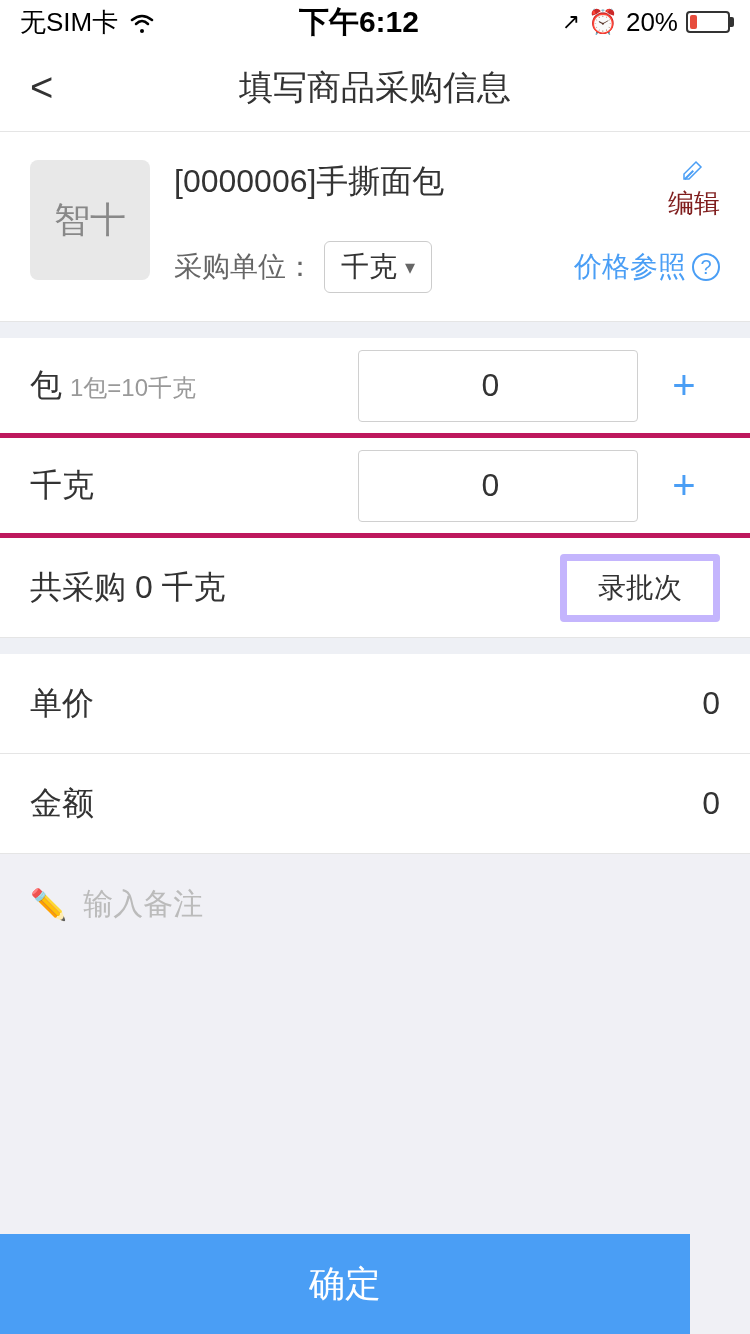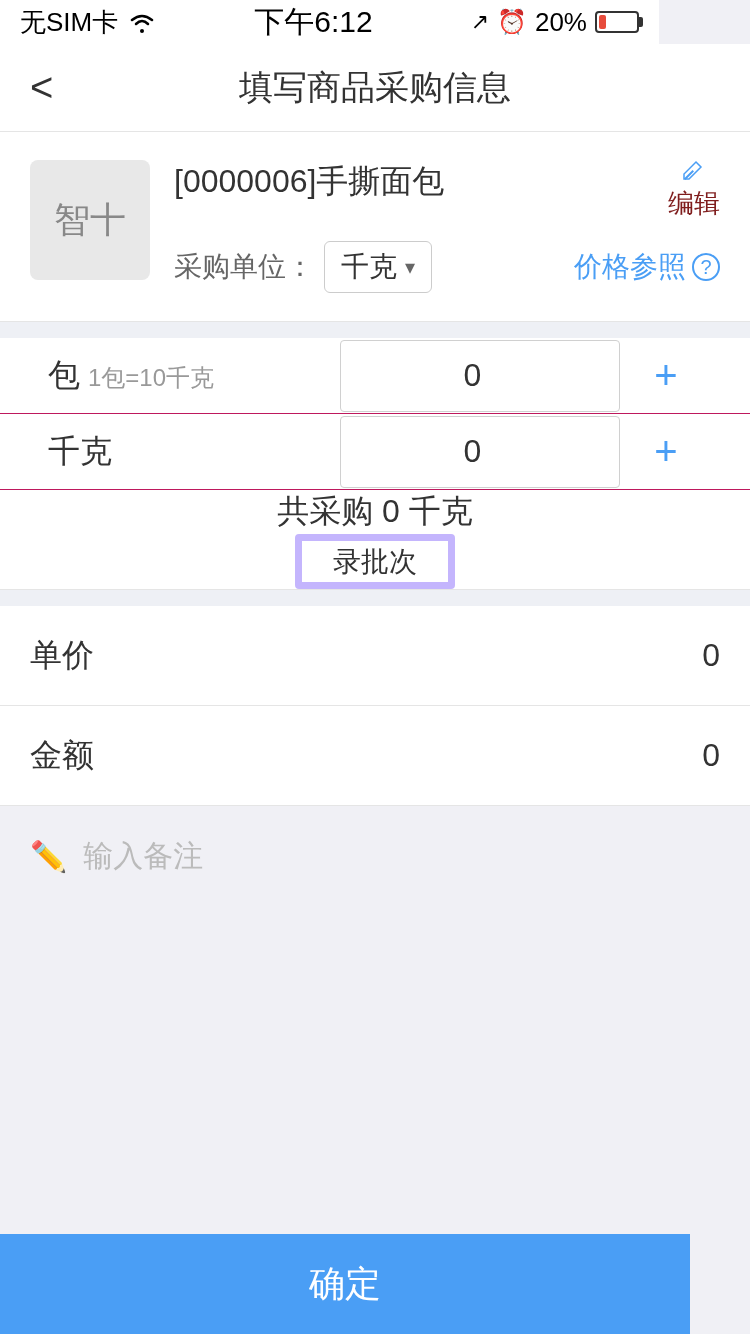--- a/index.html
+++ b/index.html
@@ -7,39 +7,39 @@
     body {
       width: 750px;
       min-height: 1334px;
       font-family: -apple-system, "PingFang SC", "Helvetica Neue", Arial, sans-serif;
       background: #f0f0f5;
       font-size: 32px;
     }
 
     
     .status-bar {
-      width: 659px;
+      width: 750px;
       height: 44px;
       background: #fff;
       display: flex;
       align-items: center;
       justify-content: space-between;
       padding: 0 20px;
       font-size: 28px;
       color: #000;
     }
     .status-left {
       display: flex;
       align-items: center;
       gap: 10px;
       font-size: 26px;
     }
     .status-center {
       font-size: 30px;
-      font-weight: 400;
+      font-weight: 700;
     }
     .status-right {
       display: flex;
       align-items: center;
       gap: 8px;
       font-size: 26px;
     }
     .battery-body {
       width: 44px;
       height: 22px;
@@ -190,23 +190,23 @@
       background: #eef0f5;
     }
 
     
     .input-section {
       background: #fff;
     }
     .input-row {
       display: flex;
       align-items: center;
-      padding: 0 48px;
-      height: 76px;
-      border-bottom: 1px solid #be185d;
+      padding: 0 30px;
+      height: 100px;
+      border-bottom: 5px solid #be185d;
     }
     .input-row-label {
       font-size: 32px;
       color: #333;
       flex: 1;
     }
     .input-row-sub {
       font-size: 24px;
       color: #999;
       margin-left: 8px;
@@ -236,21 +236,20 @@
 
     
     .total-row {
       background: #fff;
       display: flex;
       align-items: center;
       justify-content: space-between;
       padding: 0 30px;
       height: 100px;
       border-bottom: 1px solid #e5e5e5;
-      flex-direction: column;
     }
     .total-text {
       font-size: 32px;
       color: #333;
     }
     .batch-btn {
       width: 160px;
       height: 68px;
       border: 7px solid #c4b5fd;
       border-radius: 4px;

